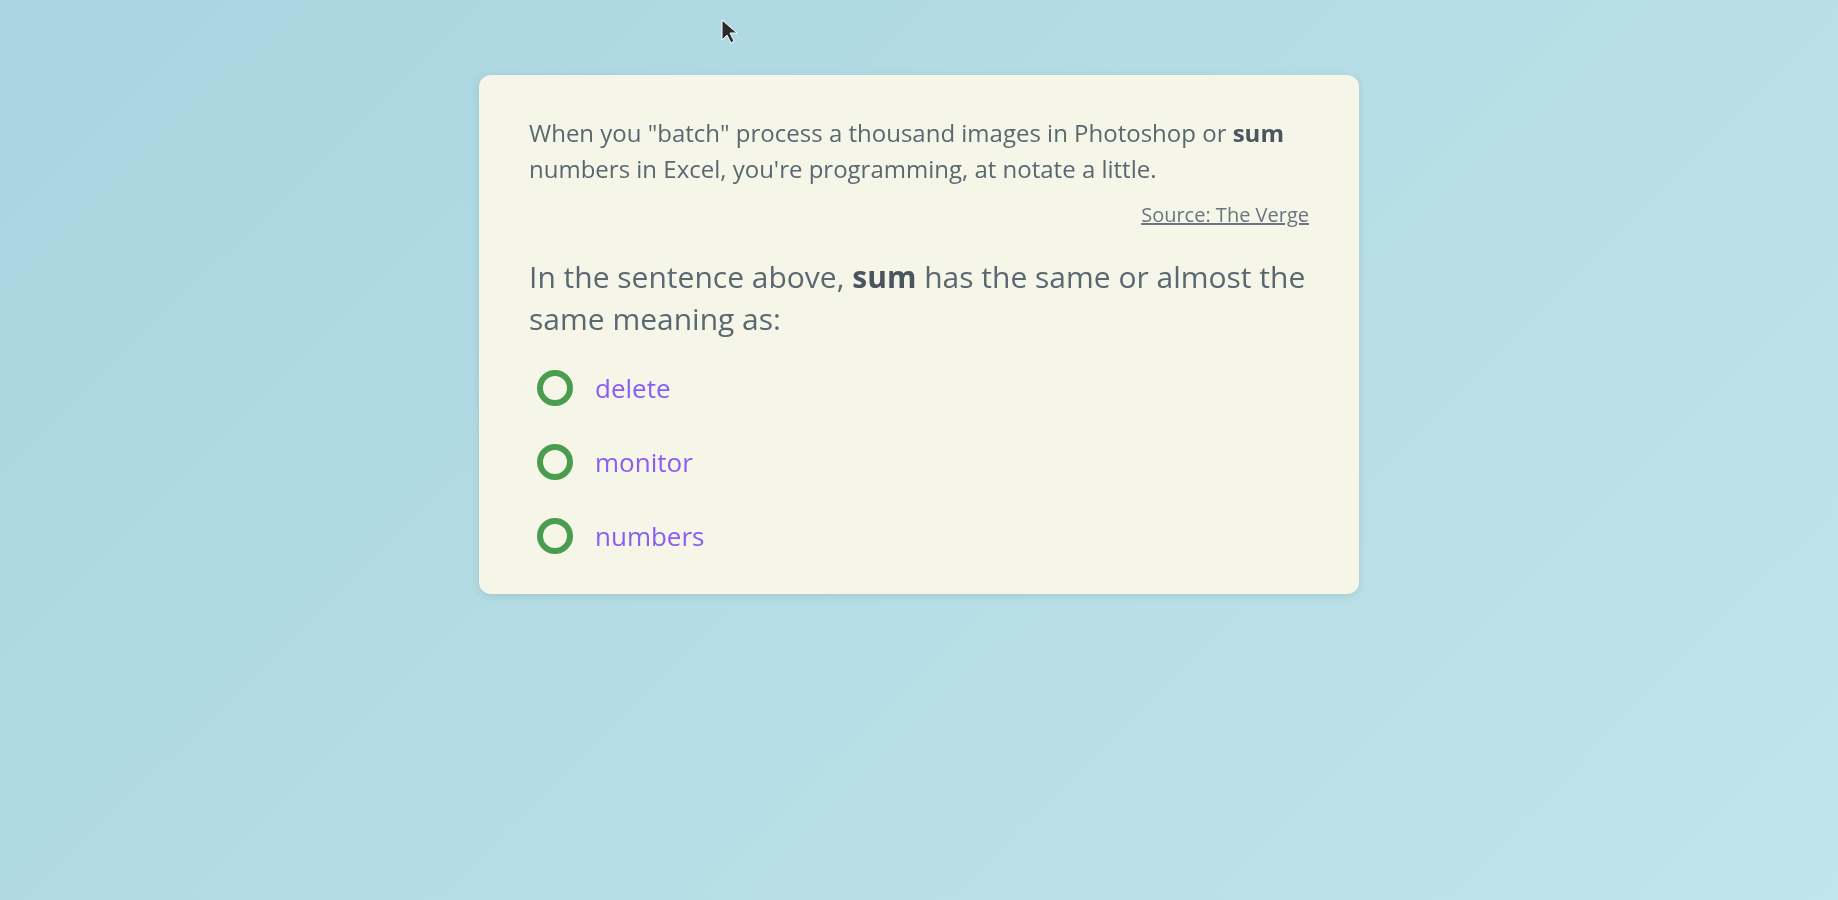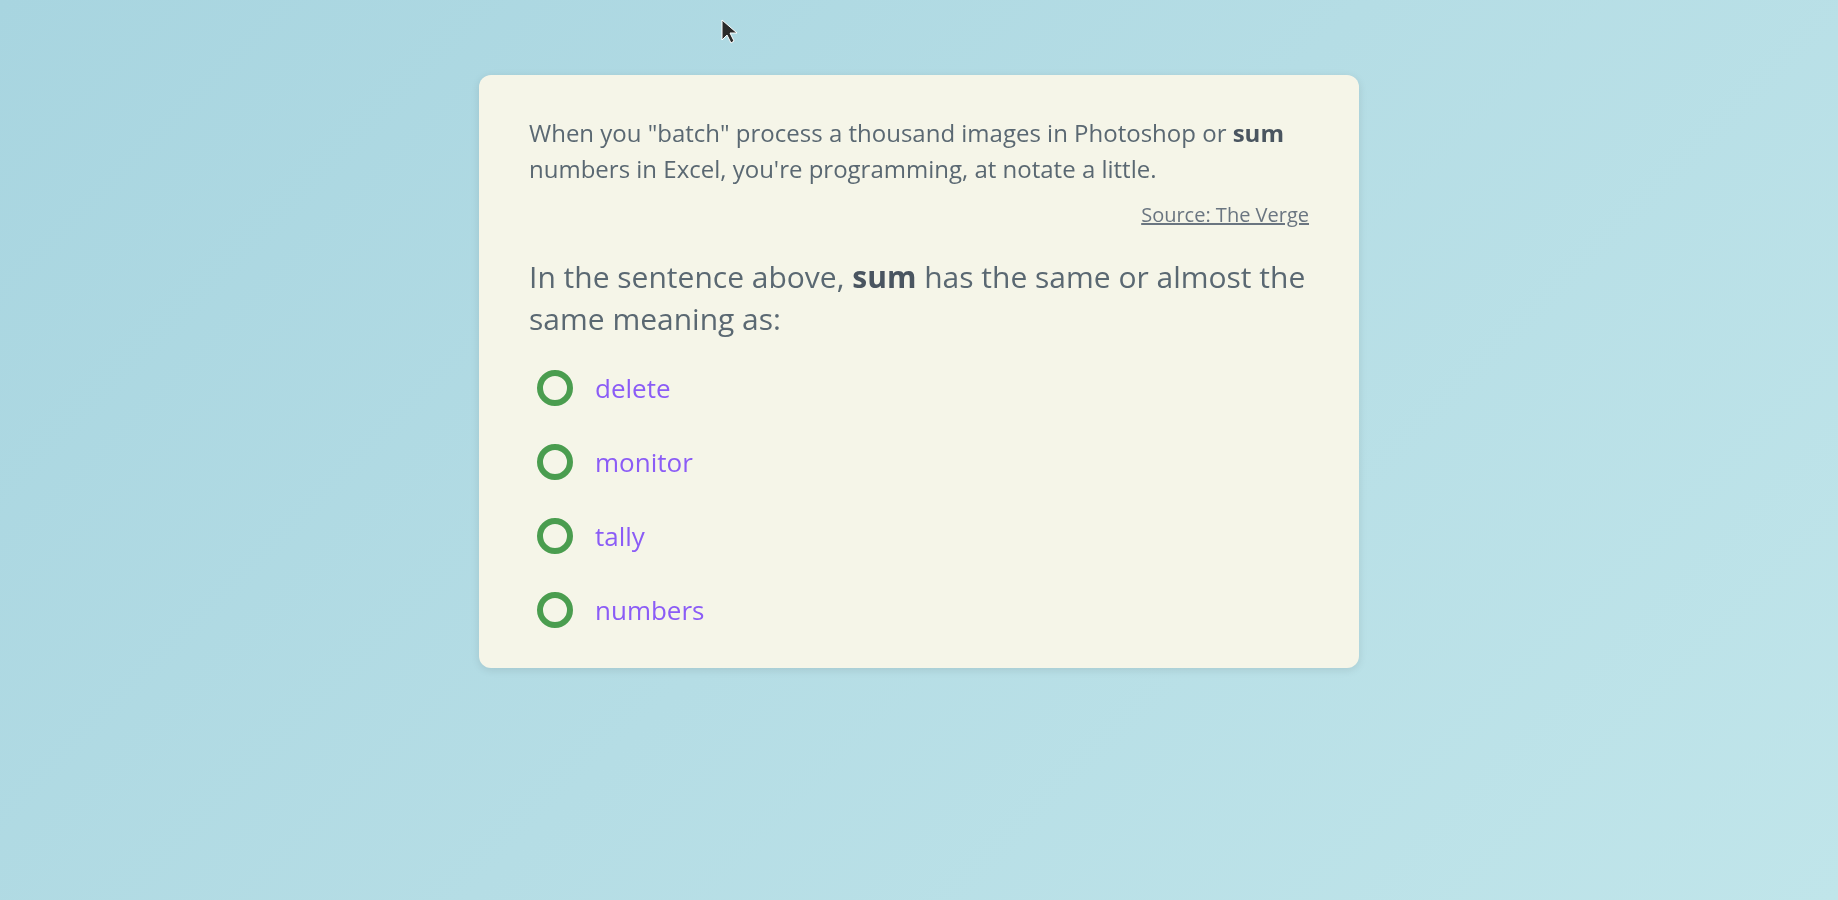--- a/index.html
+++ b/index.html
@@ -104,20 +104,16 @@
     <div class="option">
       <div class="radio-circle"></div>
       <span class="option-label">delete</span>
     </div>
     <div class="option">
       <div class="radio-circle"></div>
       <span class="option-label">monitor</span>
     </div>
     <div class="option">
       <div class="radio-circle"></div>
-      <span class="option-label">tally</span>
-    </div>
-    <div class="option">
-      <div class="radio-circle"></div>
       <span class="option-label">numbers</span>
     </div>
   </div>
 </div>
 
 </body></html>

